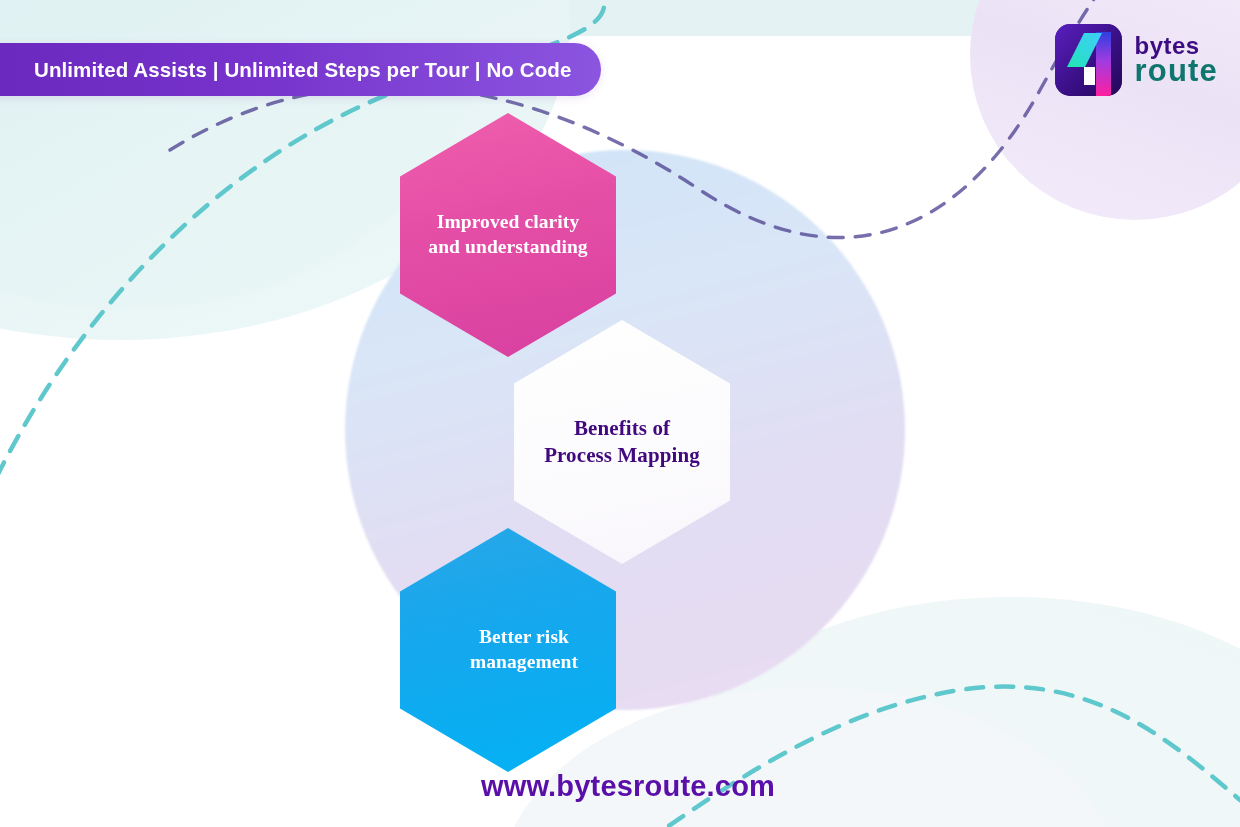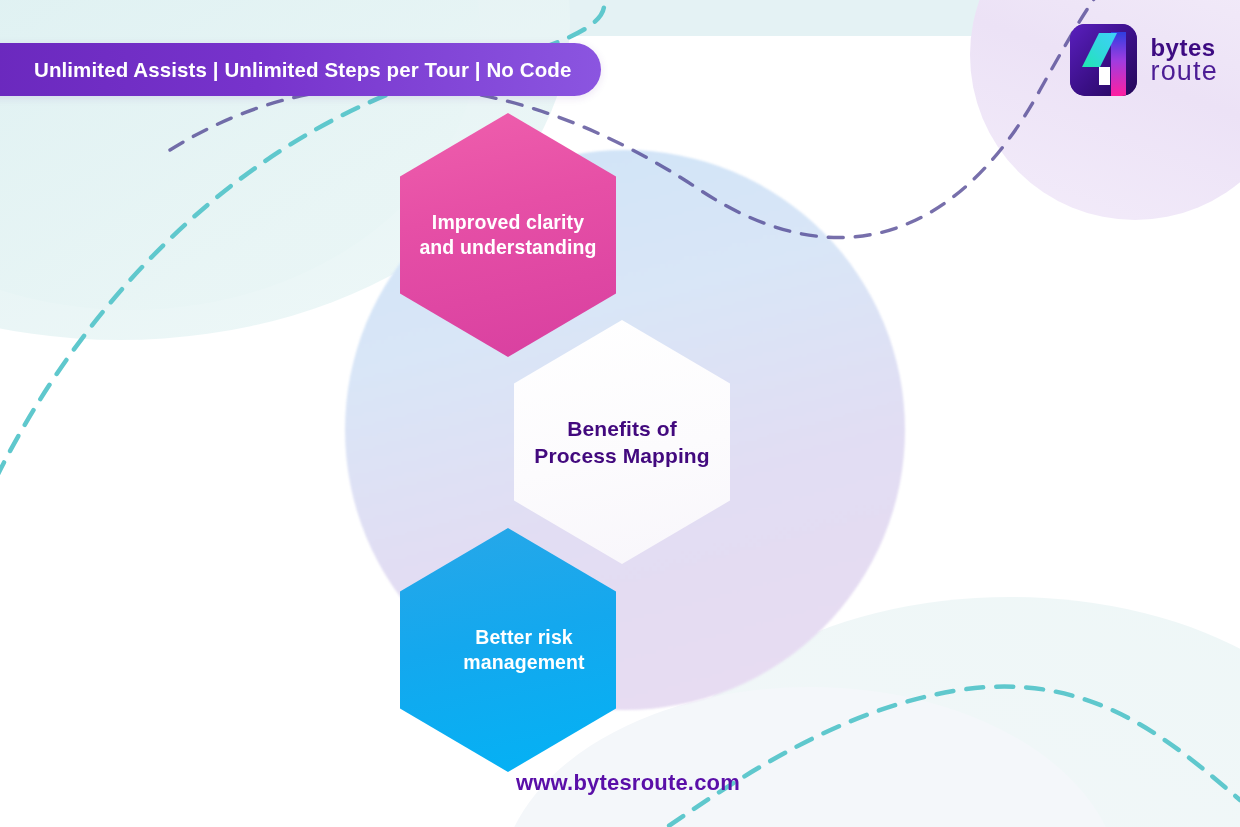--- a/index.html
+++ b/index.html
@@ -97,22 +97,22 @@
     position:relative;
     overflow:hidden;
     background:linear-gradient(155deg,#4b18a6 0%, #3c0f84 60%, #2b0a63 100%);
   }
   .logo-words { display:flex; flex-direction:column; line-height:.92; }
   .logo-bytes {
     font-size:24px; font-weight:700;
     color:#3d0b82; letter-spacing:.5px;
   }
   .logo-route {
-    font-size:27px; font-weight:400;
-    color:#4c1d95; letter-spacing:1.2px;
+    font-size:31px; font-weight:700;
+    color:#0f766e; letter-spacing:1.2px;
   }
 
   
   .cluster {
     position:absolute;
     left:280px; top:110px;
     width:680px; height:640px;
     z-index:3;
   }
   .halo {
@@ -123,20 +123,21 @@
     background:linear-gradient(165deg,#cfe4f8 0%, #d9e6f7 32%, #e2ddf3 62%, #e9dcf2 100%);
     filter:blur(1px);
   }
 
   .hex {
     position:absolute;
     width:216px; height:244px;
     display:flex; align-items:center; justify-content:center;
     text-align:center;
     clip-path: polygon(50% 0%, 100% 26%, 100% 74%, 50% 100%, 0% 74%, 0% 26%);
+    font-family: Liberation Serif, serif;
   }
   
   .hex::after{
     content:"";
     position:absolute; inset:0;
     border-radius:26px;
     pointer-events:none;
   }
   .hex-label {
     color:#ffffff;
@@ -162,21 +163,21 @@
   .hex-center { left:234px; top:210px; background:linear-gradient(168deg,#ffffff 0%, #fcfbfd 55%, #f8f6fb 100%); }
   .hex-right  { left:462px; top:210px; background:linear-gradient(168deg,#25c3cd 0%, #18c0c9 45%, #07bfc6 100%); }
   .hex-bl     { left:120px; top:418px; background:linear-gradient(168deg,#28a7e8 0%, #14a8ee 45%, #03b2f5 100%);padding-left:32px; }
   .hex-br     { left:348px; top:418px; background:linear-gradient(168deg,#5d15b5 0%, #6a1bc0 45%, #8a2bd6 100%); }
 
   
   .footer-url {
     position:absolute;
     left:16px; right:0; top:770px;
     text-align:center;
-    font-size:22px;
+    font-size:29px;
     font-weight:700;
     color:#5a0fa8;
     letter-spacing:.2px;
     z-index:6;
   }
 
   .dash-svg { position:absolute; inset:0; z-index:5; pointer-events:none; }
 </style>
 </head>
 <body>

